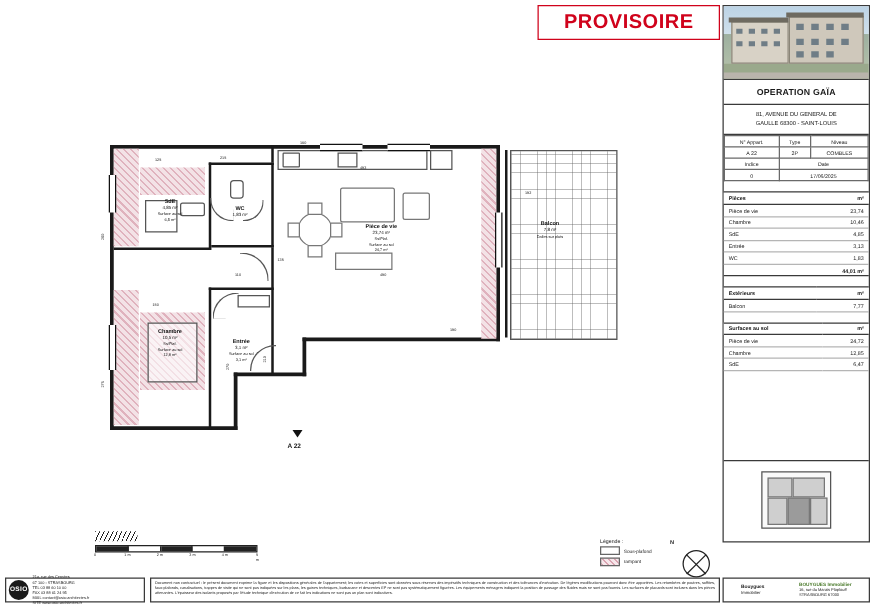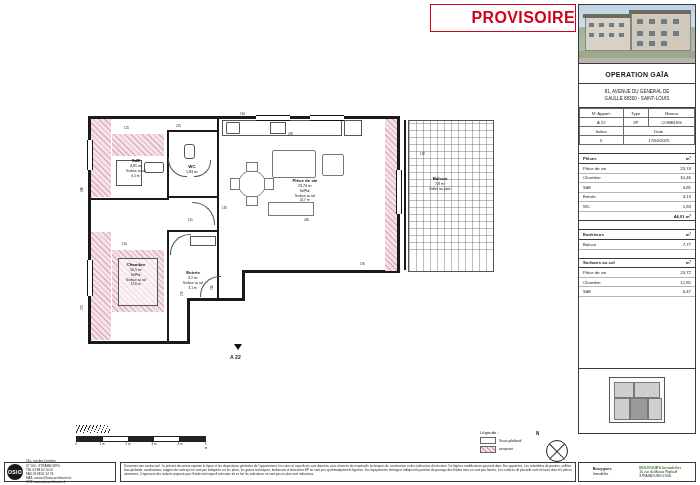--- a/index.html
+++ b/index.html
@@ -11,21 +11,21 @@
     color:#1a1a1a;
     position:relative;
     overflow:hidden;
   }
   .sheet{position:absolute;inset:0;}
 
   
   .stamp{
     position:absolute;left:430px;top:4px;width:144px;height:26px;
     border:1.3px solid #d0021b;
-    display:flex;align-items:center;justify-content:flex-end;
+    display:flex;align-items:center;justify-content:center;
   }
   .stamp span{
     color:#d0021b;font-size:16px;font-weight:bold;letter-spacing:.4px;
     font-family:"Liberation Sans", sans-serif;
   }
 
   
   .cartouche{
     position:absolute;left:578px;top:4px;width:118px;height:430px;
     border:0.8px solid #3a3a3a;

